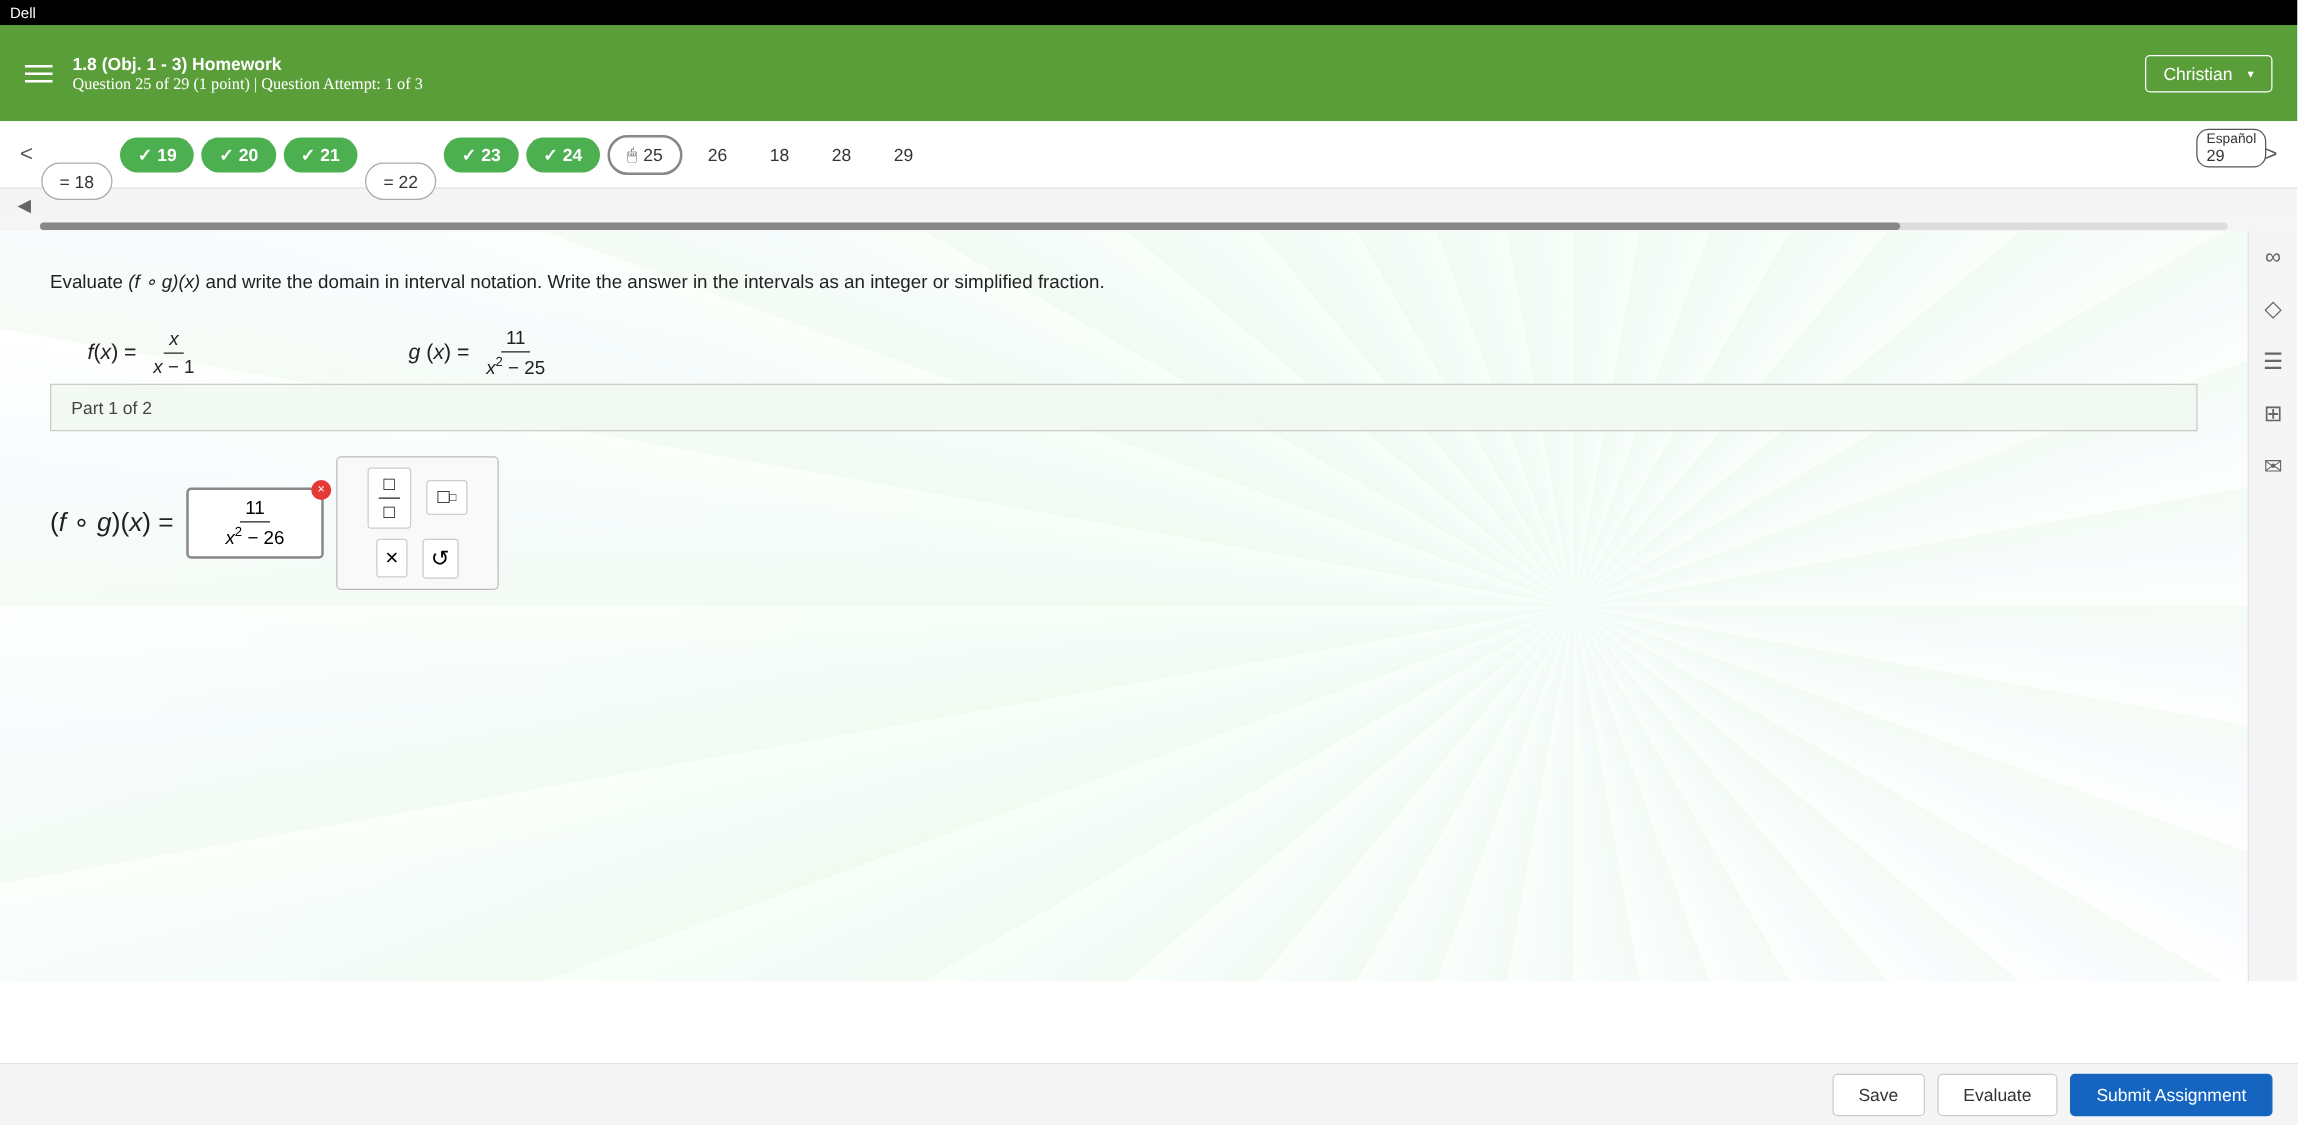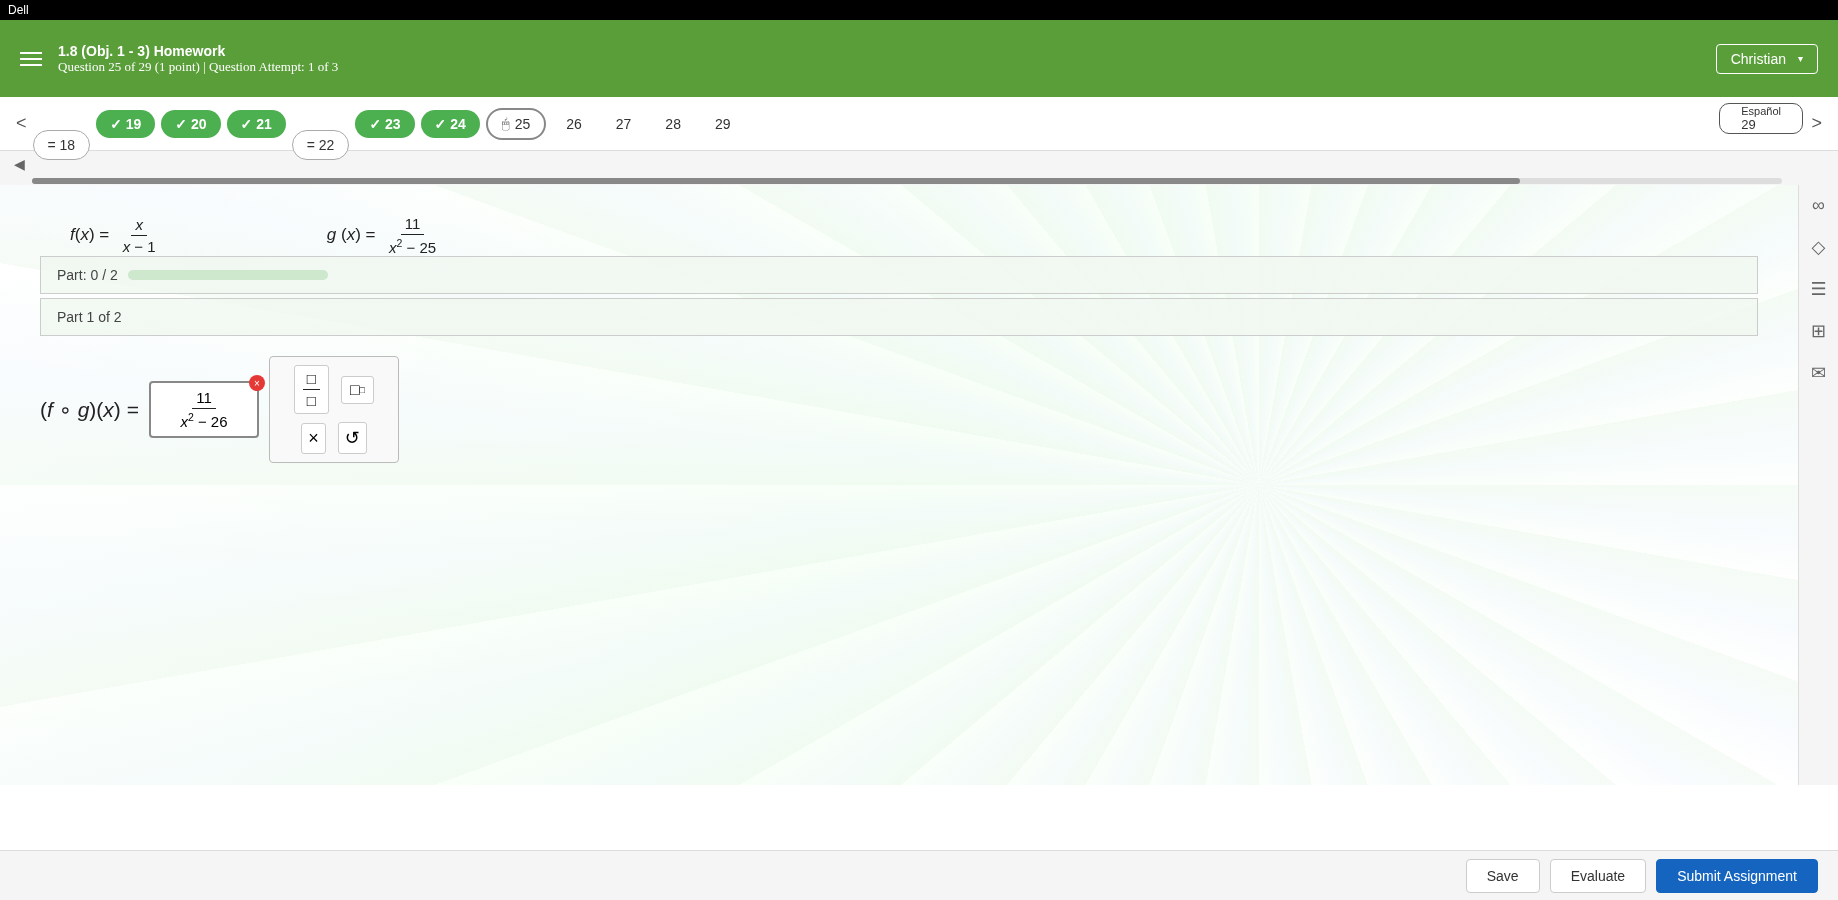--- a/index.html
+++ b/index.html
@@ -128,26 +128,26 @@
       border: 2px solid #888;
       color: #333;
     }
     .nav-btn.plain {
       background: transparent;
       color: #333;
       border: none;
     }
     .espanol-badge {
       position: absolute;
-      right: 35px;
+      right: 25px;
       top: 6px;
       font-size: 11px;
       border: 1px solid #555;
       border-radius: 10px;
-      padding: 1px 21px;
+      padding: 1px 7px;
       color: #333;
     }
     .nav-right-arrow {
       font-size: 18px;
       color: #555;
       cursor: pointer;
       padding: 0 6px;
     }
 
     
@@ -438,21 +438,21 @@
     <button class="nav-btn green">✓ 19</button>
     <button class="nav-btn green">✓ 20</button>
     <button class="nav-btn green">✓ 21</button>
     <button class="nav-btn gray-outline">= 22</button>
     <button class="nav-btn green">✓ 23</button>
     <button class="nav-btn green">✓ 24</button>
     <button class="nav-btn active-current">
       <span style="font-size:13px;">🖱</span> 25
     </button>
     <button class="nav-btn plain">26</button>
-    <button class="nav-btn plain">27</button>
+    <button class="nav-btn plain">18</button>
     <button class="nav-btn plain">28</button>
     <button class="nav-btn plain">29</button>
   </div>
   <span class="espanol-badge">Español<br><span style="font-size:13px;">29</span></span>
   <span class="nav-right-arrow">&gt;</span>
 </div>
 
 <div class="collapse-bar">
   <span class="collapse-arrow">◀</span>
 </div>
@@ -462,44 +462,41 @@
   <div class="progress-track">
     <div class="progress-fill" style="width: 85%;"></div>
   </div>
   <div style="width:40px;"></div>
 </div>
 
 <div class="main-content">
   <div class="content-area">
     <div class="content-inner">
 
+      <p class="question-text">
+        Evaluate <em>(f ∘ g)(x)</em> and write the domain in interval notation. Write the answer in the intervals as an integer or simplified fraction.
+      </p>
 
       <div class="functions-row">
         <div class="math-expr">
           <em>f</em>(<em>x</em>) =&nbsp;
           <span class="fraction">
             <span class="numerator"><em>x</em></span>
             <span class="denominator"><em>x</em> − 1</span>
           </span>
         </div>
         <div class="math-expr" style="margin-left:60px;">
           &nbsp;&nbsp;&nbsp;&nbsp;&nbsp;&nbsp;&nbsp;&nbsp;&nbsp;&nbsp;<em>g</em> (<em>x</em>) =&nbsp;
           <span class="fraction">
             <span class="numerator">11</span>
             <span class="denominator"><em>x</em><sup>2</sup> − 25</span>
           </span>
         </div>
       </div>
 
-      <div class="part-section">
-        <div class="part-header">
-          <span>Part: 0 / 2</span>
-          <div class="part-progress-bar"></div>
-        </div>
-      </div>
 
       <div class="part-section" style="margin-top:4px;">
         <span>Part 1 of 2</span>
       </div>
 
       <div class="answer-row">
         <span class="answer-label">
           (<em>f</em> ∘ <em>g</em>)(<em>x</em>) =
         </span>
 

